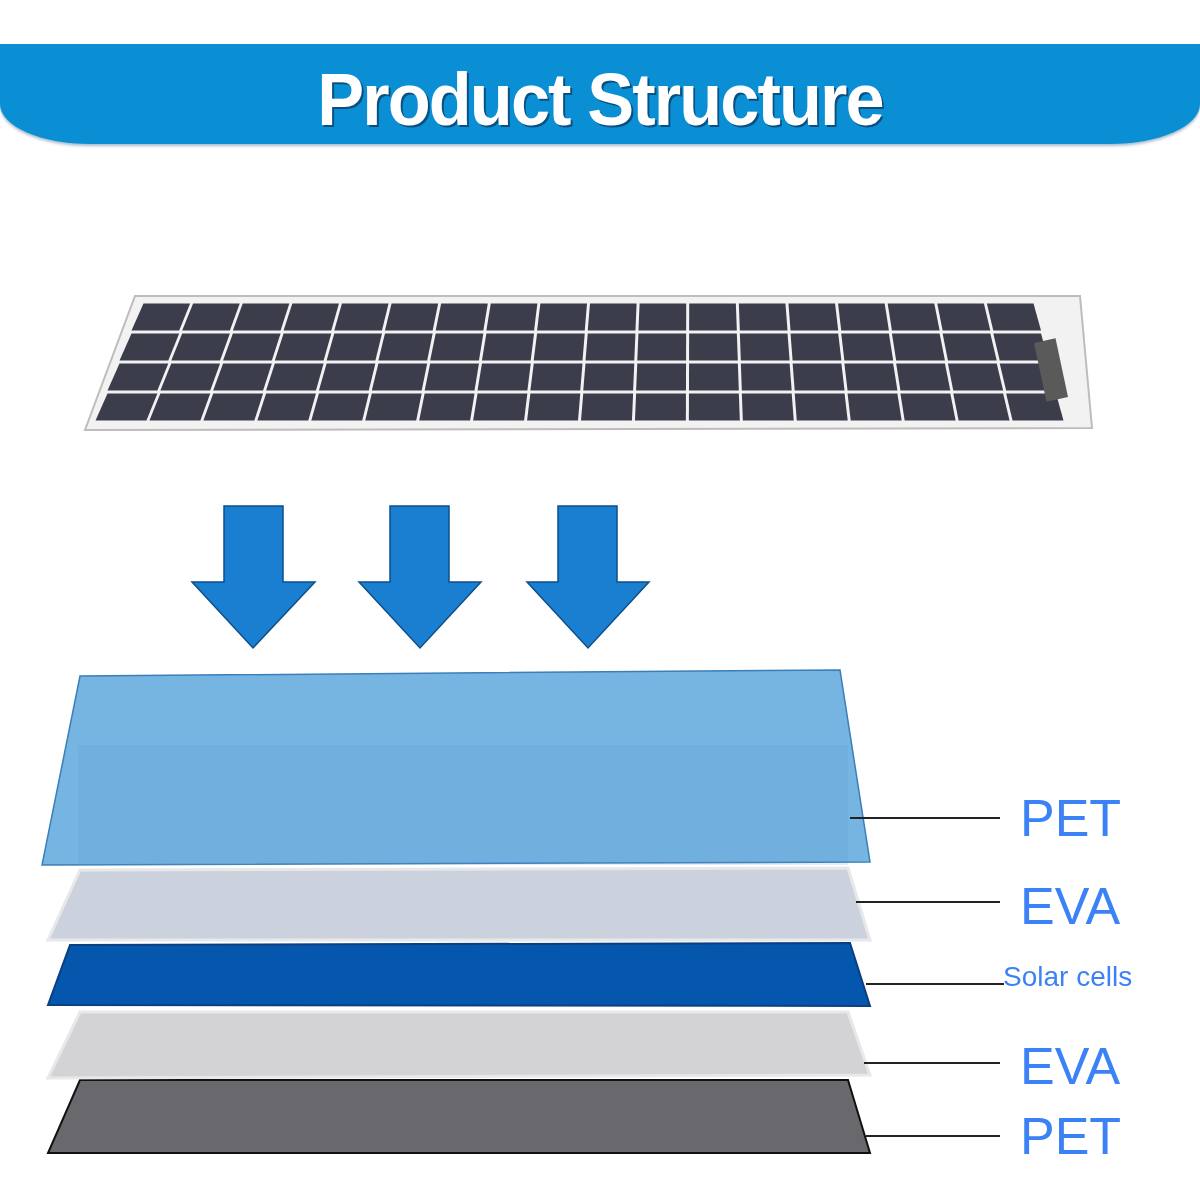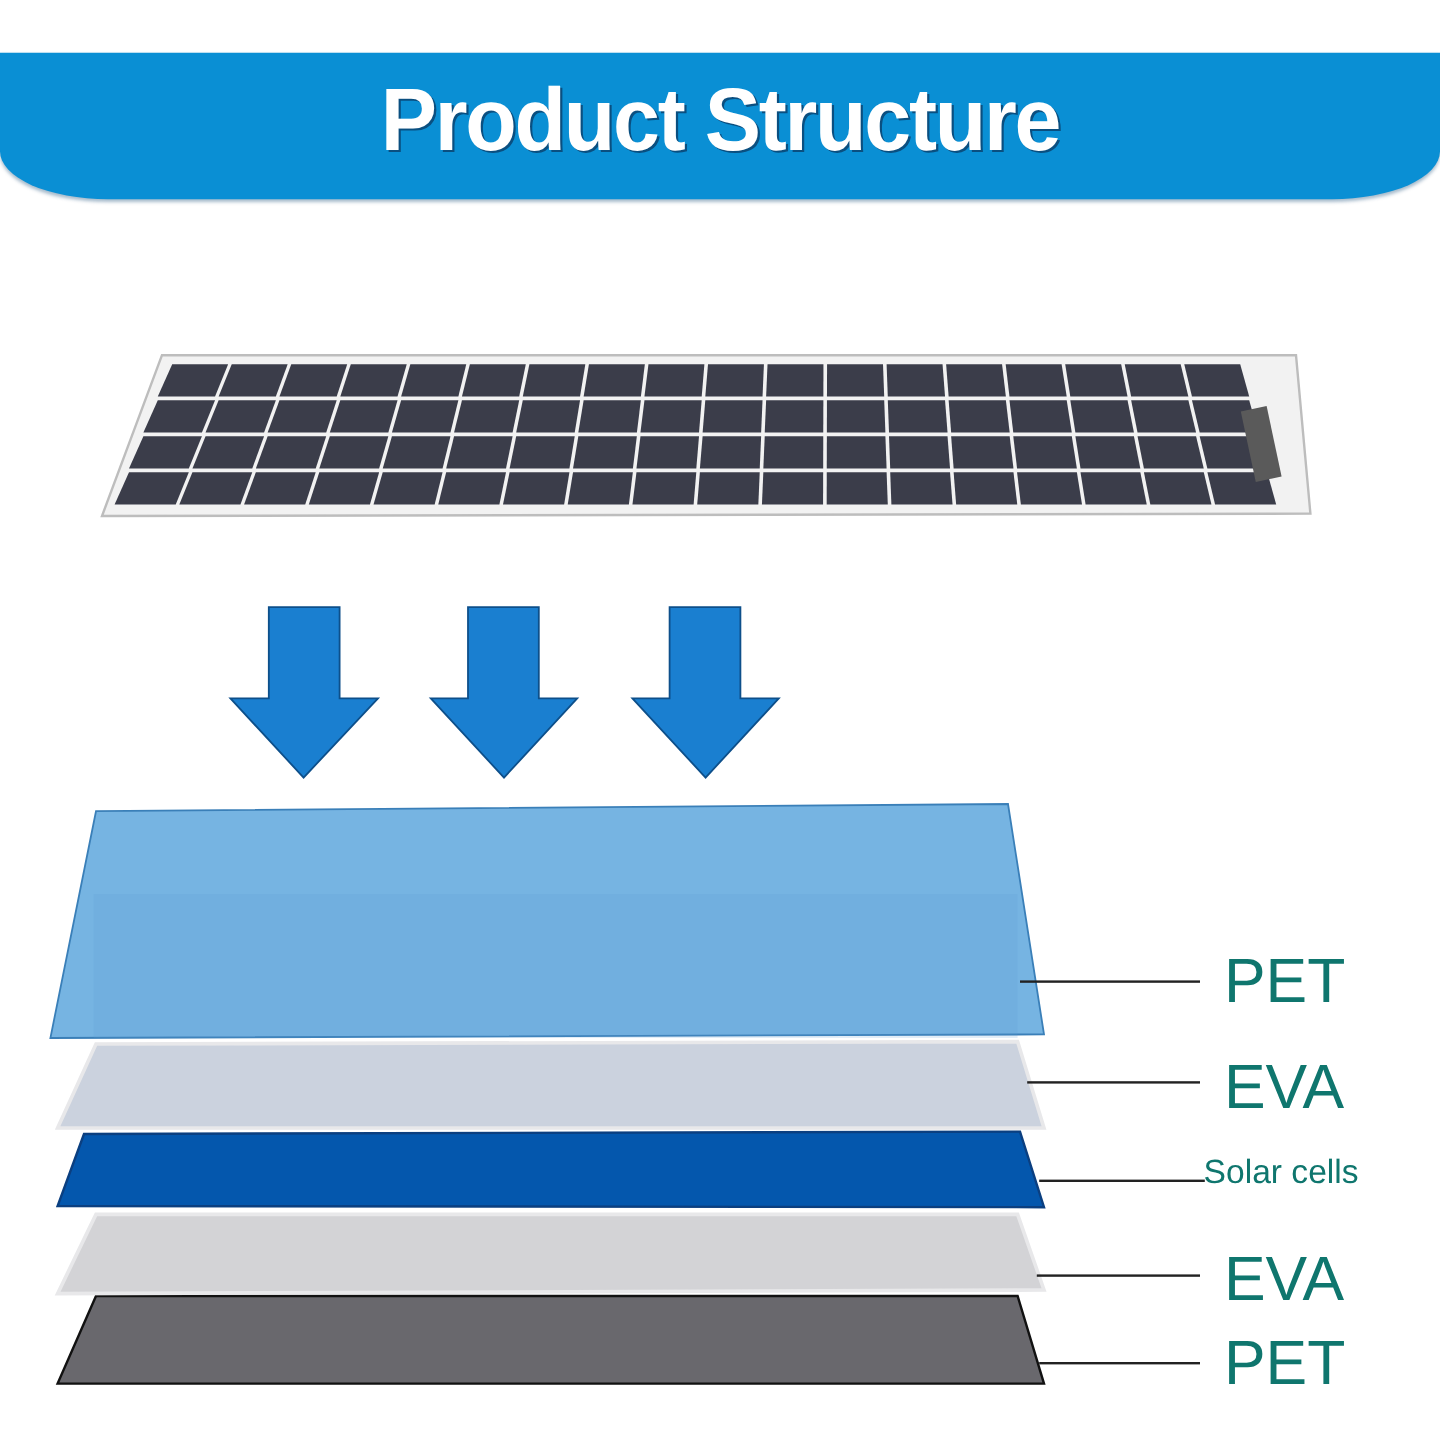--- a/index.html
+++ b/index.html
@@ -1,22 +1,22 @@
 <!DOCTYPE html>
 <html><head>
 <meta charset="utf-8">
 <style>
   html,body{margin:0;padding:0;background:#fff;}
   body{width:1200px;height:1200px;position:relative;overflow:hidden;font-family:"Liberation Sans",sans-serif;}
-  .banner{position:absolute;left:0;top:44px;width:1200px;height:122px;background:#0a8fd4;border-radius:0 0 90px 90px / 0 0 40px 40px;box-shadow:0 2px 3px rgba(0,60,110,.35);}
+  .banner{position:absolute;left:0;top:44px;width:1200px;height:100px;background:#0a8fd4;border-radius:0 0 90px 90px / 0 0 40px 40px;box-shadow:0 2px 3px rgba(0,60,110,.35);}
   .banner-title{position:absolute;left:0;top:0;width:100%;height:110px;display:flex;align-items:center;justify-content:center;color:#fff;font-weight:bold;font-size:74px;letter-spacing:-2px;text-shadow:2px 2px 0 #0a4f80;transform:scaleX(0.95);}
   .panel-wrap{position:absolute;left:80px;top:290px;width:1020px;height:150px;}
   .arrows{position:absolute;left:180px;top:500px;width:480px;height:160px;}
   .layers{position:absolute;left:0;top:0;width:1200px;height:1200px;}
-  .label{position:absolute;color:#0f766e;font-size:52px;line-height:1;}
+  .label{position:absolute;color:#3b82f6;font-size:52px;line-height:1;}
   .label.small{font-size:28px;}
   .leader{position:absolute;height:2px;background:#222;}
 </style>
 </head>
 <body>
 
 <div class="banner">
   <div class="banner-title">Product Structure</div>
 </div>
 

